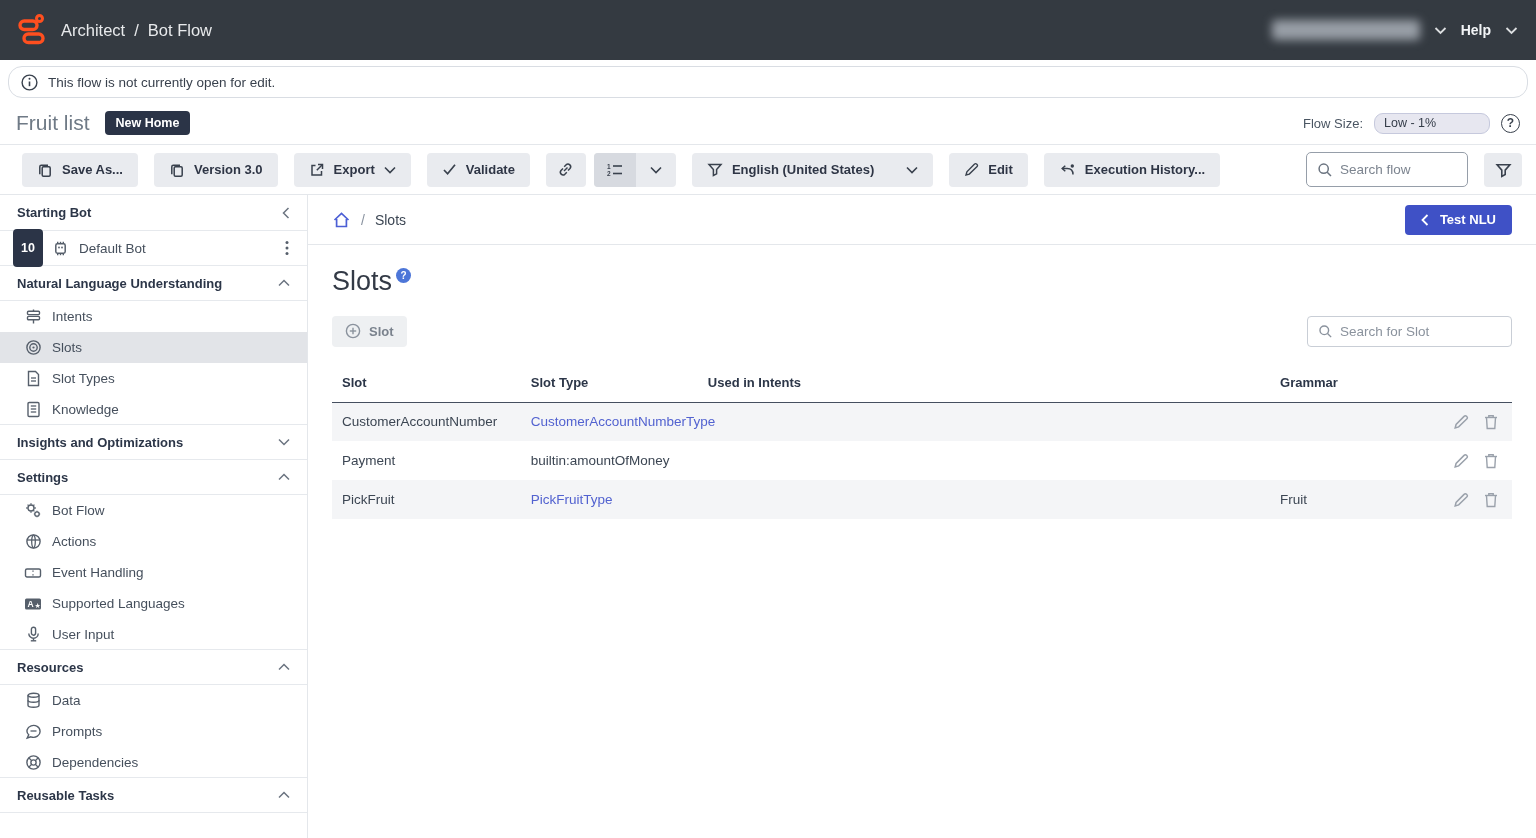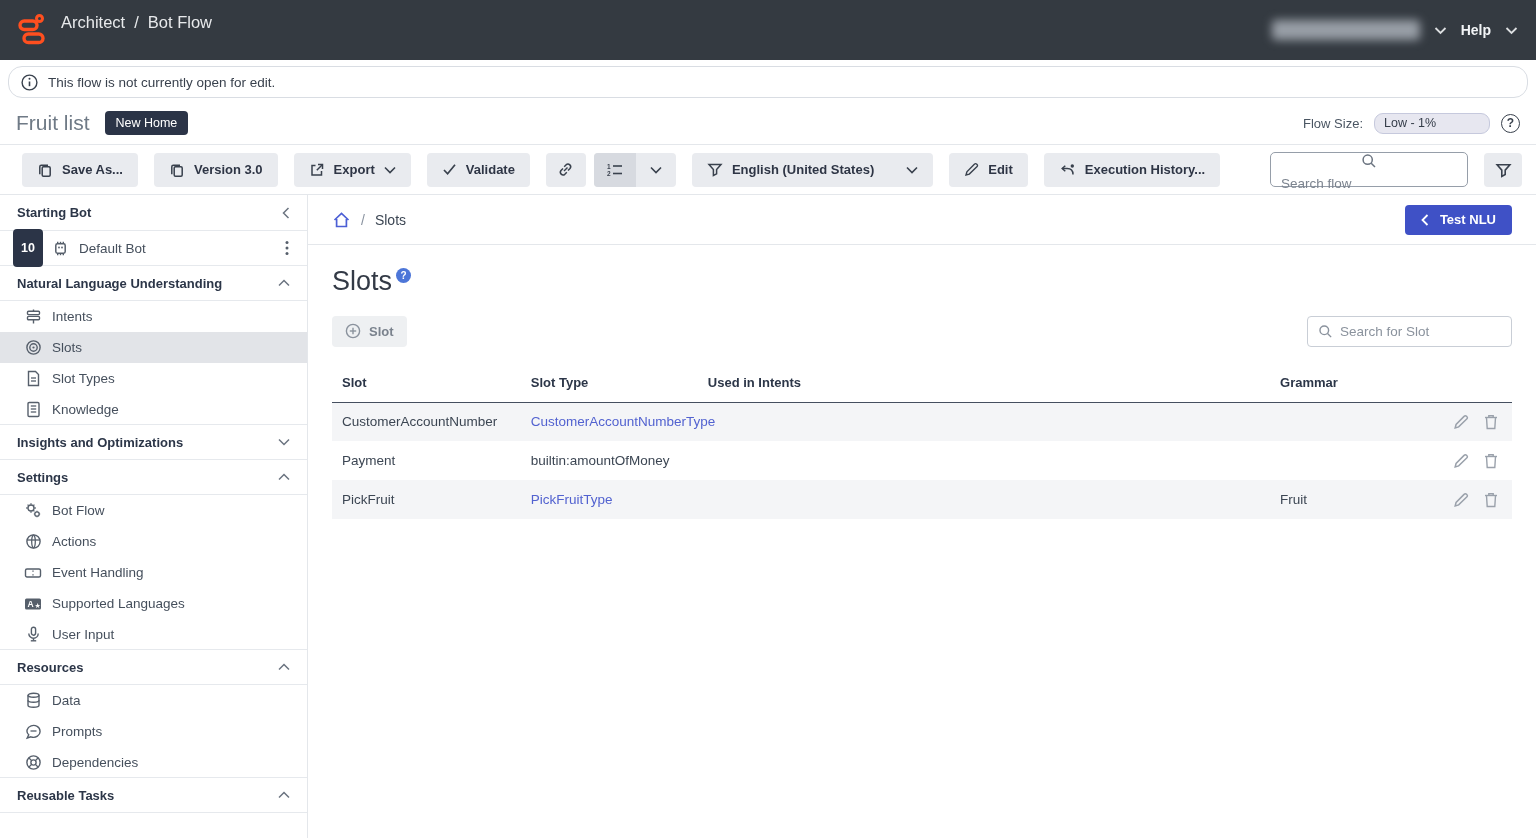--- a/index.html
+++ b/index.html
@@ -10,42 +10,42 @@
     color: #2e3545;
     background: #fff;
   }
   svg { display: block; }
 
   
   .topbar {
     height: 60px; background: #343a41; display: flex; align-items: center;
     padding: 0 18px; color: #eef0f2;
   }
-  .topbar .brand { display: flex; gap: 16px; }
+  .topbar .brand { display: flex; align-items: center; gap: 16px; }
   .topbar-title { font-size: 16.5px; color: #e8eaec; display: flex; gap: 9px; }
   .topbar-right { margin-left: auto; display: flex; align-items: center; gap: 14px; }
   .user-pill {
     width: 148px; height: 20px; border-radius: 4px;
     background: rgba(185,192,200,.75); filter: blur(5px);
   }
   .help-label { font-weight: bold; font-size: 14px; color: #f2f4f6; }
   .chev-light { opacity: .9; }
 
   
   .banner {
     margin: 6px 8px 4px 8px; height: 32px; border: 1px solid #d9dde3;
     border-radius: 14px; background: #fff; display: flex; align-items: center;
     gap: 10px; padding: 0 12px; color: #39414d; font-size: 13.5px;
   }
 
   
   .flow-header { display: flex; align-items: center; height: 42px; padding: 0 16px; }
   .flow-name { font-size: 21px; color: #6f7a86; }
   .home-badge {
-    margin-left: 15px; background: #2b3447; color: #fff; font-weight: normal;
+    margin-left: 15px; background: #2b3447; color: #fff; font-weight: bold;
     font-size: 12.5px; padding: 6px 11px; border-radius: 4px; line-height: 1;
   }
   .flow-header-right { margin-left: auto; display: flex; align-items: center; gap: 11px; }
   .flow-size-label { color: #4a5562; }
   .flow-size-meter {
     width: 116px; height: 21px; background: #e7e7f0; border: 1px solid #c6c9dd;
     border-radius: 9px; display: flex; align-items: center; padding: 0 9px;
     font-size: 12.5px; color: #343c48;
   }
   .q-circle {
@@ -68,22 +68,22 @@
   }
   .tbtn.icon-only { padding: 0; width: 40px; justify-content: center; }
   .split { display: inline-flex; background: #e9ebef; border-radius: 4px; height: 34px; }
   .split .seg1 {
     width: 42px; display: flex; align-items: center; justify-content: center;
     background: #d7dae0; border-radius: 4px 0 0 4px;
   }
   .split .seg2 { width: 40px; display: flex; align-items: center; justify-content: center; }
   .toolbar-search { margin-left: auto; display: flex; align-items: center; gap: 8px; }
   .search-box {
-    display: flex; align-items: center; gap: 7px; width: 198px; height: 35px;
-    border: 1.5px solid #969ea9; border-radius: 5px; background: #fff; padding: 0 10px; flex-direction: column;
+    display: flex; align-items: center; gap: 7px; width: 162px; height: 35px;
+    border: 1.5px solid #969ea9; border-radius: 5px; background: #fff; padding: 0 10px;
   }
   .search-box input {
     border: none; outline: none; width: 100%; font-family: inherit;
     font-size: 13.5px; color: #39414d; background: transparent;
   }
   .search-box input::placeholder { color: #7c848f; }
 
   
   .main { display: flex; height: 647px; }
   .sidebar { width: 308px; border-right: 1px solid #e4e7eb; flex-shrink: 0; }

